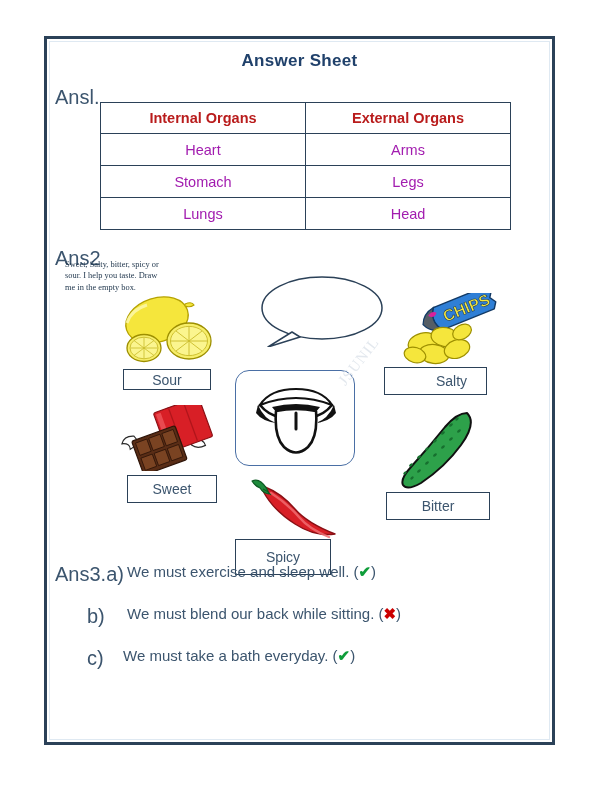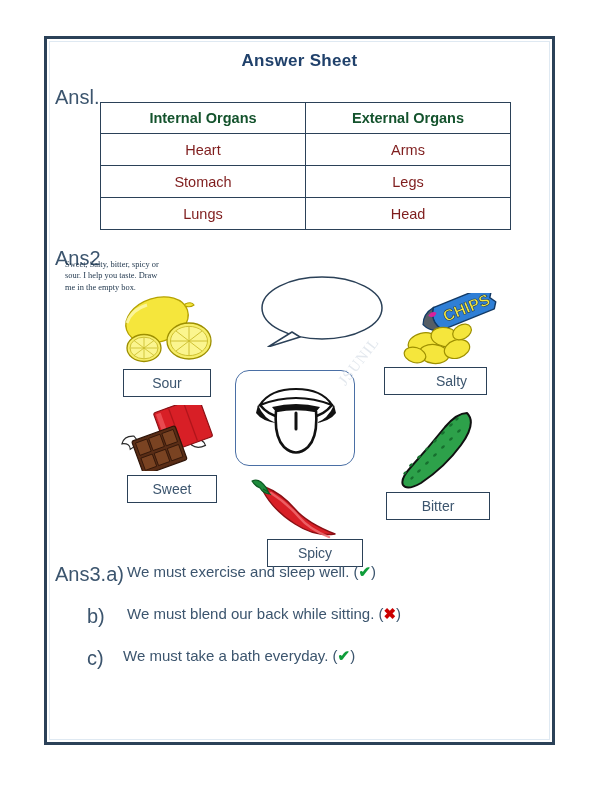--- a/index.html
+++ b/index.html
@@ -74,29 +74,29 @@
     position: absolute;
     left: 53px;
     top: 63px;
     width: 411px;
     border-collapse: collapse;
     table-layout: fixed;
   }
   #organs-table td, #organs-table th {
     border: 1px solid #2b4158;
     text-align: center;
-    color: #7f1d1d;
+    color: #a21caf;
     font-weight: normal;
     font-size: 14.5px;
     height: 31px;
     padding: 0;
   }
   #organs-table th {
     font-weight: bold;
-    color: #14532d;
+    color: #b91c1c;
     font-size: 14.5px;
     height: 30px;
   }
 
   
   #taste-area {
     position: absolute;
     left: 0;
     top: 218px;
     width: 100%;
@@ -107,23 +107,23 @@
     position: absolute;
     border: 1px solid #2b4158;
     box-sizing: border-box;
     display: flex;
     align-items: center;
     justify-content: center;
     font-size: 14px;
     color: #3c556e;
     background: #ffffff;
   }
-  #box-sour   { left: 76px;  top: 112px; width: 88px;  height: 28px; }
+  #box-sour   { left: 76px;  top: 112px; width: 88px;  height: 21px; }
   #box-sweet  { left: 80px;  top: 218px; width: 90px;  height: 28px; }
-  #box-spicy  { left: 220px; top: 282px; width: 96px;  height: 28px; }
+  #box-spicy  { left: 188px; top: 282px; width: 96px;  height: 36px; }
   #box-salty  { left: 337px; top: 110px; width: 103px; height: 28px; padding-left: 32px; }
   #box-bitter { left: 339px; top: 235px; width: 104px; height: 28px; }
 
   .art {
     position: absolute;
   }
   #art-lemon   { left: 66px;  top: 36px;  width: 104px; height: 72px; }
   #art-choco   { left: 72px;  top: 148px; width: 108px; height: 66px; }
   #art-chilli  { left: 200px; top: 222px; width: 104px; height: 60px; }
   #art-chips   { left: 356px; top: 36px;  width: 104px; height: 72px; }

